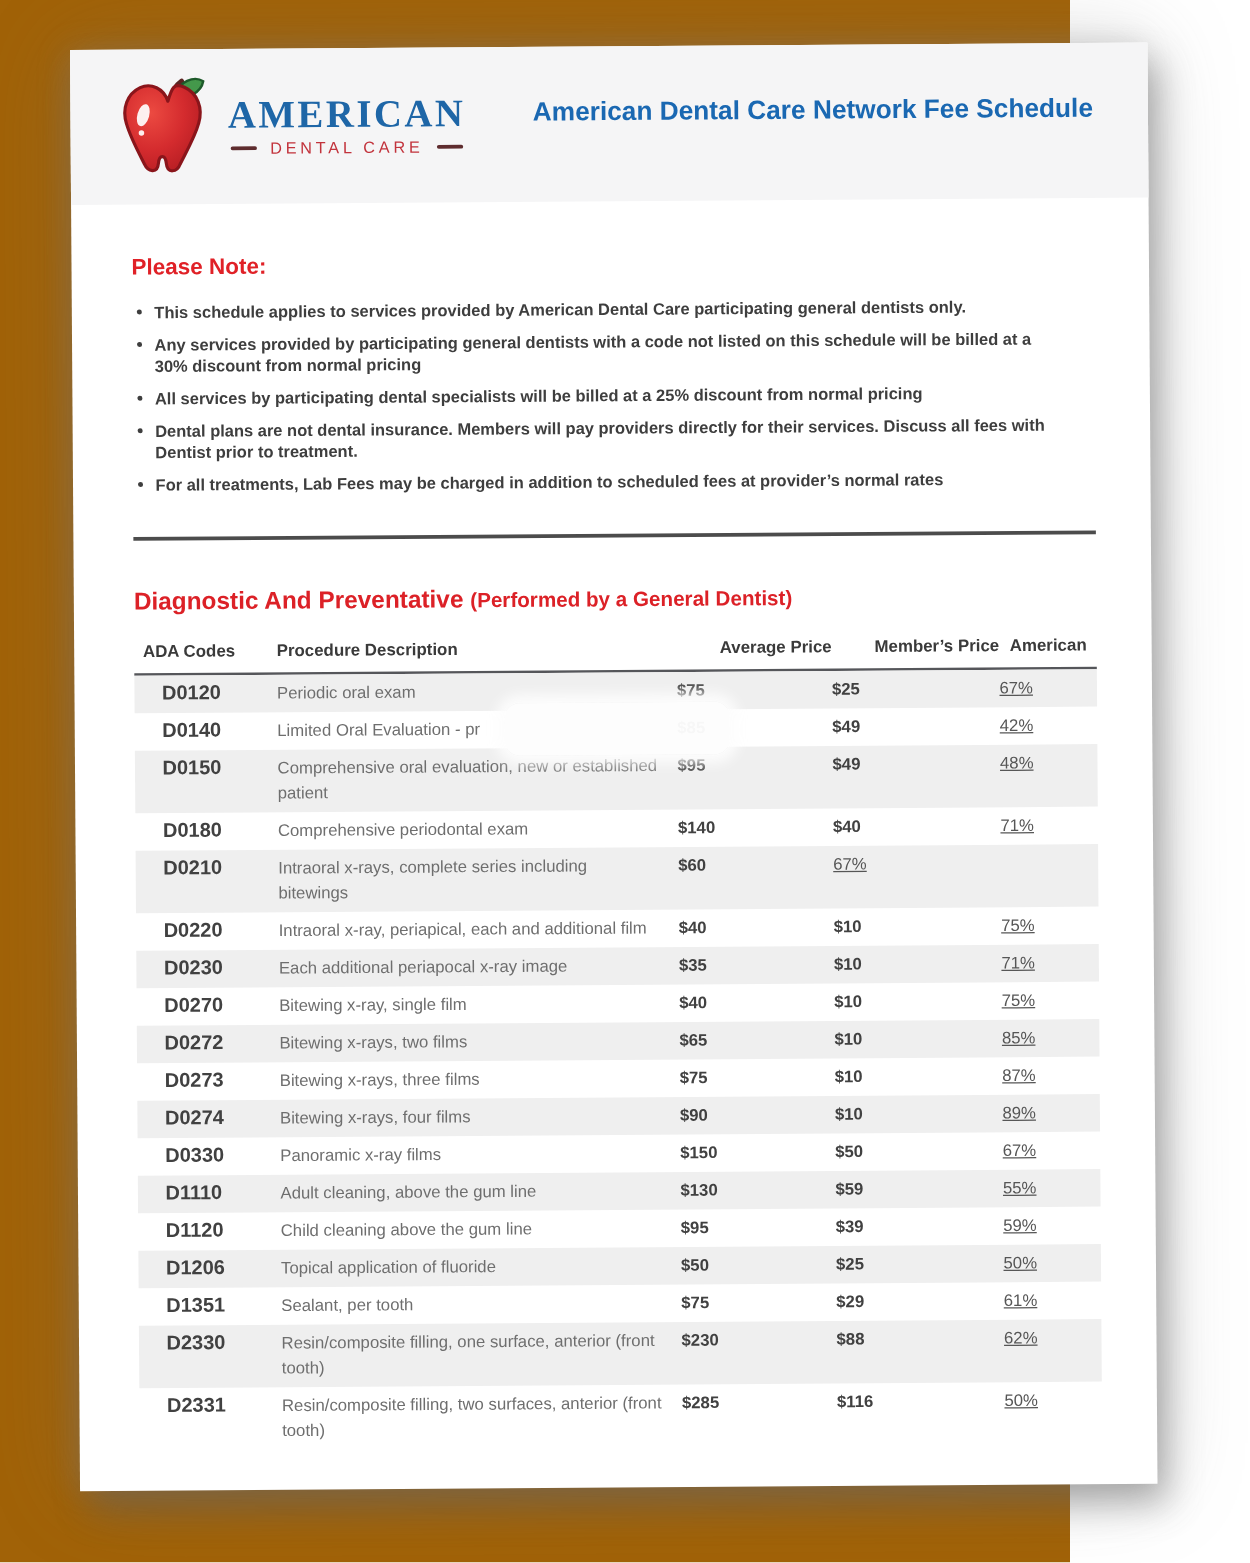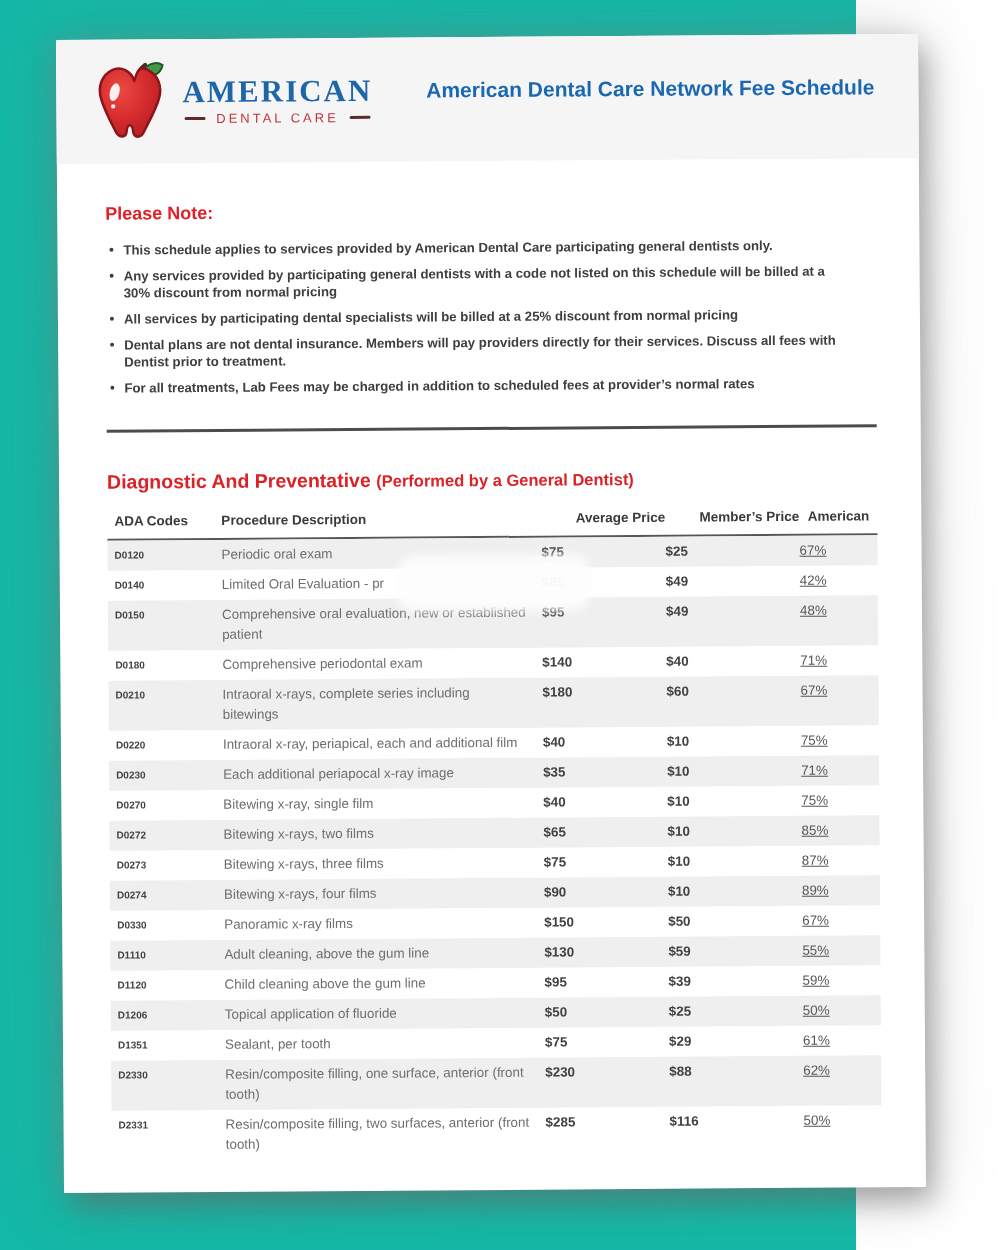--- a/index.html
+++ b/index.html
@@ -6,21 +6,21 @@
   html, body { margin: 0; padding: 0; }
   body {
     width: 1000px; height: 1250px;
     background: #ffffff;
     font-family: "Liberation Sans", sans-serif;
     overflow: hidden;
   }
   .canvas {
     position: relative;
     width: 856px; height: 1250px;
-    background: #14b8a6;
+    background: #a16207;
   }
   .page {
     position: absolute;
     left: 60px; top: 37px;
     width: 862px; height: 1153px;
     background: #ffffff;
     transform: rotate(-0.4deg);
     box-shadow: 8px 16px 28px rgba(95,95,95,0.45),
                 0 0 70px rgba(120,120,120,0.28),
                 -4px -2px 24px rgba(150,150,150,0.20);
@@ -114,21 +114,21 @@
     color: #3a3a3a;
     padding: 8px 0 10px 0;
     border-bottom: 2px solid #55565a;
   }
   .thead .h-code { padding-left: 7px; }
   .thead .h-avg, .thead .h-mem { text-align: right; }
   .thead .h-sav { text-align: right; padding-right: 8px; }
   .trow { position: relative; padding: 5px 0; }
   .trow.shaded { background: #efefef; }
   .cell { font-size: 13.4px; line-height: 20px; }
-  .cell.code { font-weight: bold; color: #414141; padding-left: 7px; font-size: 10px; }
+  .cell.code { font-weight: bold; color: #414141; padding-left: 22px; font-size: 16px; }
   .cell.desc { color: #6e6e6e; padding-right: 14px; }
   .cell.avg, .cell.mem { font-weight: bold; color: #414141; }
   .cell.sav { color: #565656; padding-right: 8px; text-decoration: underline; }
   .smudge {
     position: absolute;
     left: 296px; top: -6px;
     width: 180px; height: 42px;
     background: rgba(253,253,253,0.97);
     border-radius: 12px;
     box-shadow: 0 0 10px 7px rgba(253,253,253,0.95);
@@ -226,21 +226,20 @@
             <div class="trow">
               <div class="cell code">D0180</div>
               <div class="cell desc">Comprehensive periodontal exam</div>
               <div class="cell avg">$140</div>
               <div class="cell mem">$40</div>
               <div class="cell sav">71%</div>
             </div>
             <div class="trow shaded">
               <div class="cell code">D0210</div>
               <div class="cell desc">Intraoral x-rays, complete series including bitewings</div>
-              <div class="cell avg">$180</div>
               <div class="cell mem">$60</div>
               <div class="cell sav">67%</div>
             </div>
             <div class="trow">
               <div class="cell code">D0220</div>
               <div class="cell desc">Intraoral x-ray, periapical, each and additional film</div>
               <div class="cell avg">$40</div>
               <div class="cell mem">$10</div>
               <div class="cell sav">75%</div>
             </div>

